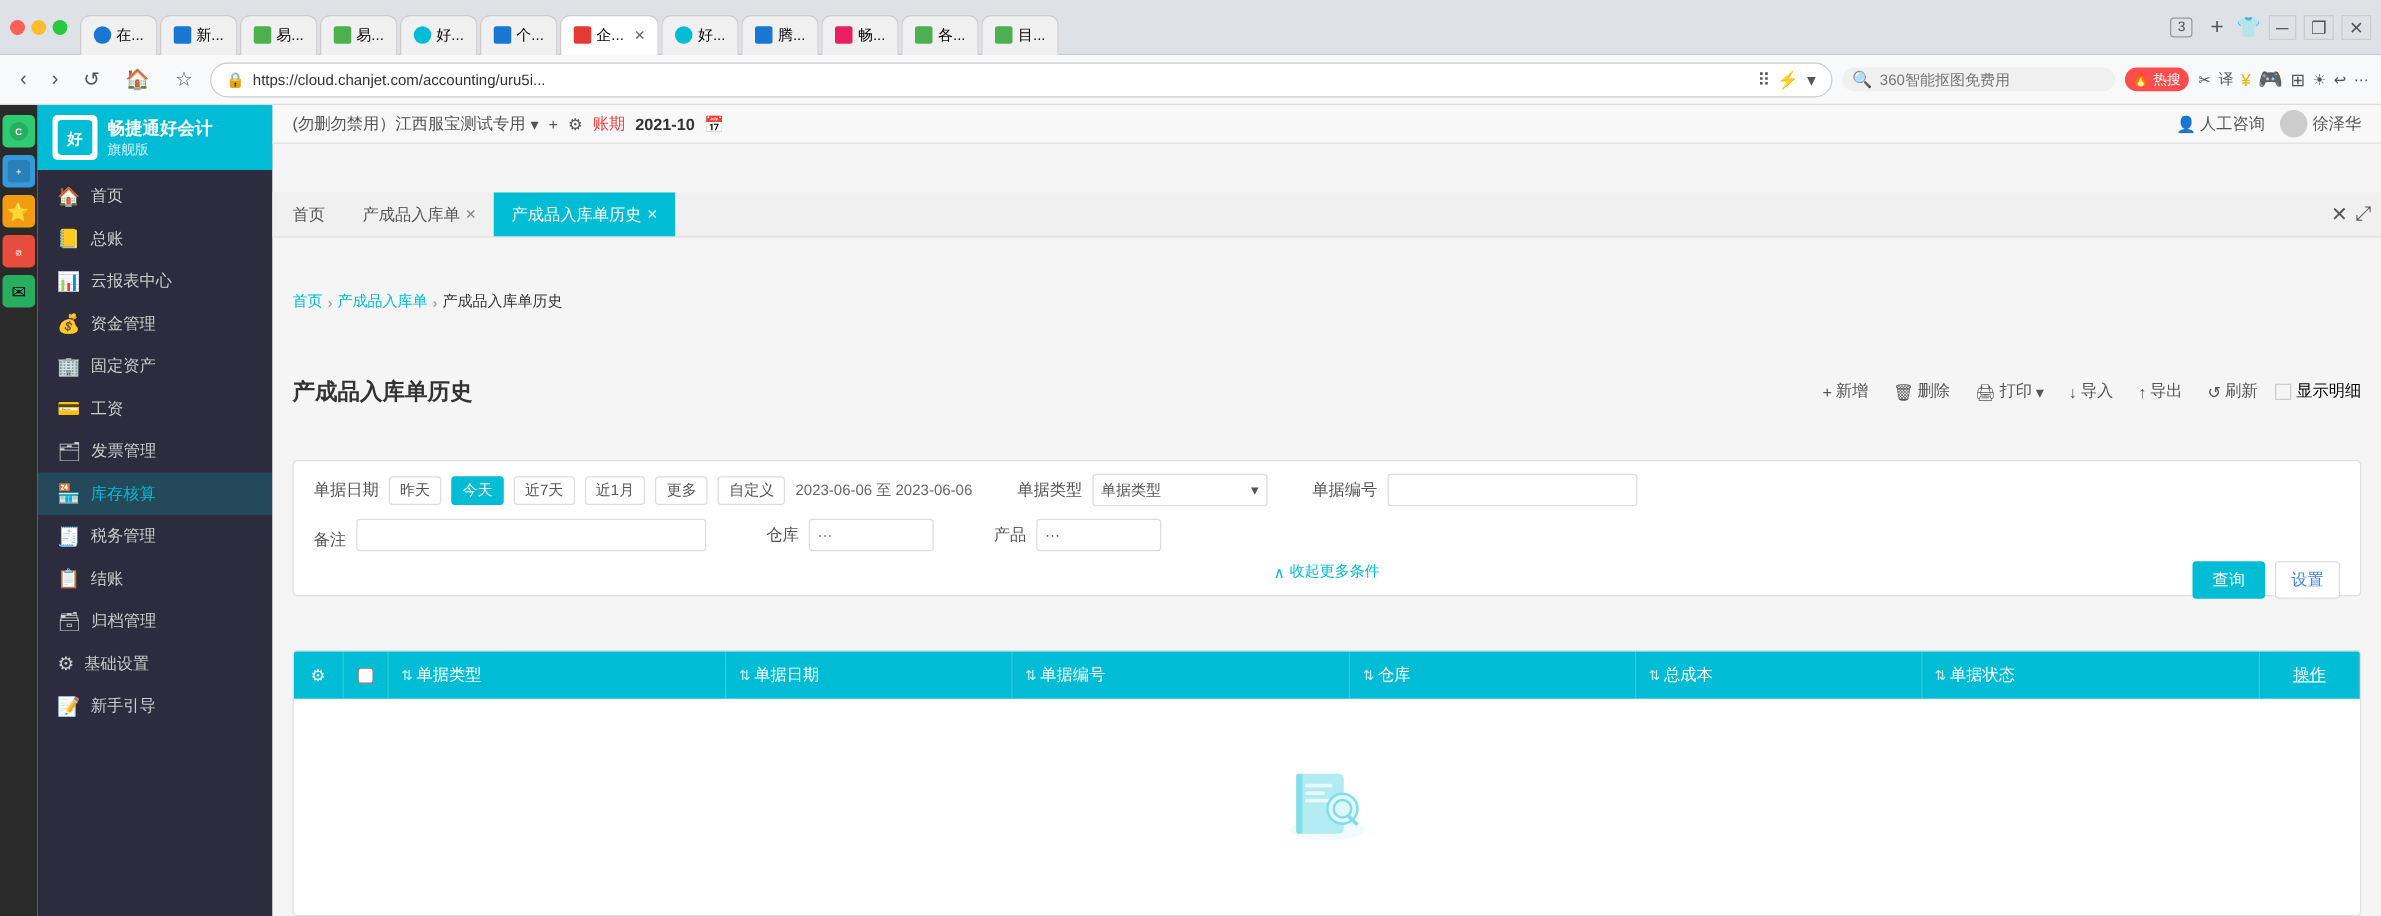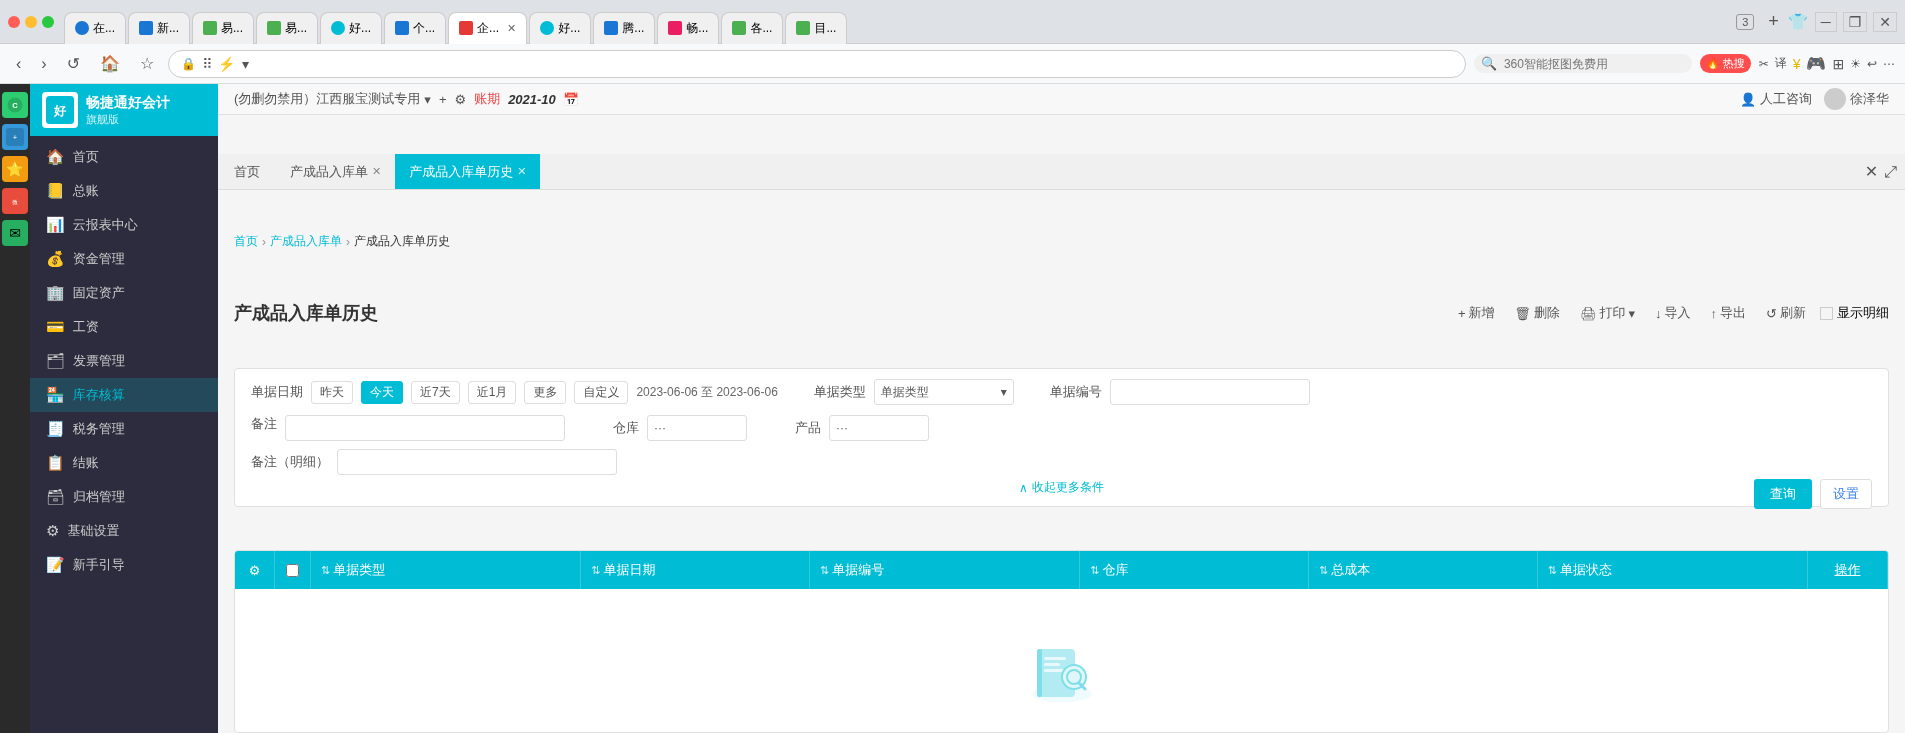--- a/index.html
+++ b/index.html
@@ -67,21 +67,21 @@
     .th-docno { flex: 1.2; }
     .th-warehouse { flex: 1; }
     .th-cost { flex: 1; }
     .th-status { flex: 1.2; }
     .th-action { width: 80px; justify-content: center; text-decoration: underline; }
 
     
     .top-account-bar { background: #f8f8f8; border-bottom: 1px solid #e0e0e0; padding: 4px 16px; display: flex; align-items: center; gap: 8px; font-size: 13px; }
     .account-select { display: flex; align-items: center; gap: 4px; color: #555; cursor: pointer; }
     .period-label { color: #ef4444; }
-    .period-value { color: #333; font-weight: bold; font-style: italic; }
+    .period-value { color: #333; font-weight: bold; }
     .top-bar-right { margin-left: auto; display: flex; align-items: center; gap: 12px; }
     .consult-btn { display: flex; align-items: center; gap: 3px; color: #555; font-size: 13px; cursor: pointer; }
     .user-name { color: #555; font-size: 13px; }
 
     
     .empty-state { display: flex; flex-direction: column; align-items: center; justify-content: center; padding: 40px; }
 
     
     .search-box { display: flex; align-items: center; gap: 6px; padding: 2px 8px; background: #f0f0f0; border-radius: 16px; }
     .search-box input { border: none; background: transparent; outline: none; font-size: 12px; width: 180px; }
@@ -177,20 +177,21 @@
 </div>
 
 <div class="browser-toolbar">
   <button class="nav-btn">‹</button>
   <button class="nav-btn">›</button>
   <button class="nav-btn">↺</button>
   <button class="nav-btn">🏠</button>
   <button class="nav-btn">☆</button>
   <div class="address-bar">
     <span style="color:#4caf50;font-size:12px;">🔒</span>
+    <input type="text" value="https://cloud.chanjet.com/accounting/uru5i..." style="">
     <span style="font-size:14px;cursor:pointer;color:#555;">⠿</span>
     <span style="font-size:14px;cursor:pointer;color:#00bcd4;">⚡</span>
     <span style="font-size:14px;cursor:pointer;color:#555;">▾</span>
   </div>
 
   <div class="search-box">
     <span>🔍</span>
     <input type="text" placeholder="360智能抠图免费用" style="">
   </div>
   <div class="hot-search">🔥 热搜</div>
@@ -410,44 +411,40 @@
         </div>
 
         <div style="display:flex;align-items:center;gap:8px;margin-left:20px;">
           <span style="color:#555;font-size:13px;white-space:nowrap;">单据编号</span>
           <input class="filter-input" type="text" style="">
         </div>
       </div>
 
       <div style="display:flex;align-items:center;gap:8px;margin-bottom:8px;">
 
-        <div style="display:flex;align-items:flex-start;gap:8px;">
+        <div style="display:flex;align-items:flex-end;gap:8px;">
           <span style="color:#555;font-size:13px;white-space:nowrap;">备注</span>
           <input class="filter-input" type="text" style="width: 280px;">
         </div>
 
         <div style="display:flex;align-items:center;gap:8px;margin-left:40px;">
           <span style="color:#555;font-size:13px;white-space:nowrap;">仓库</span>
           <div class="filter-dropdown" style="min-width:100px;">
             <span>···</span>
           </div>
         </div>
 
         <div style="display:flex;align-items:center;gap:8px;margin-left:40px;">
           <span style="color:#555;font-size:13px;white-space:nowrap;">产品</span>
           <div class="filter-dropdown" style="min-width:100px;">
             <span>···</span>
           </div>
         </div>
       </div>
 
-      <div style="display:flex;align-items:center;gap:8px;margin-bottom:4px;">
-        <span style="color:#555;font-size:13px;white-space:nowrap;">备注（明细）</span>
-        <input class="filter-input" type="text" style="width: 280px;">
-      </div>
 
       <div style="display:flex;align-items:center;justify-content:center;position:relative;">
         <div style="display:flex;align-items:center;gap:4px;color:#00bcd4;cursor:pointer;font-size:12px;">
           <span>∧</span>
           <span>收起更多条件</span>
         </div>
         <div style="position:absolute;right:0;display:flex;gap:8px;margin-top:12px;">
           <button class="query-btn">查询</button>
           <button class="settings-btn">设置</button>
         </div>

